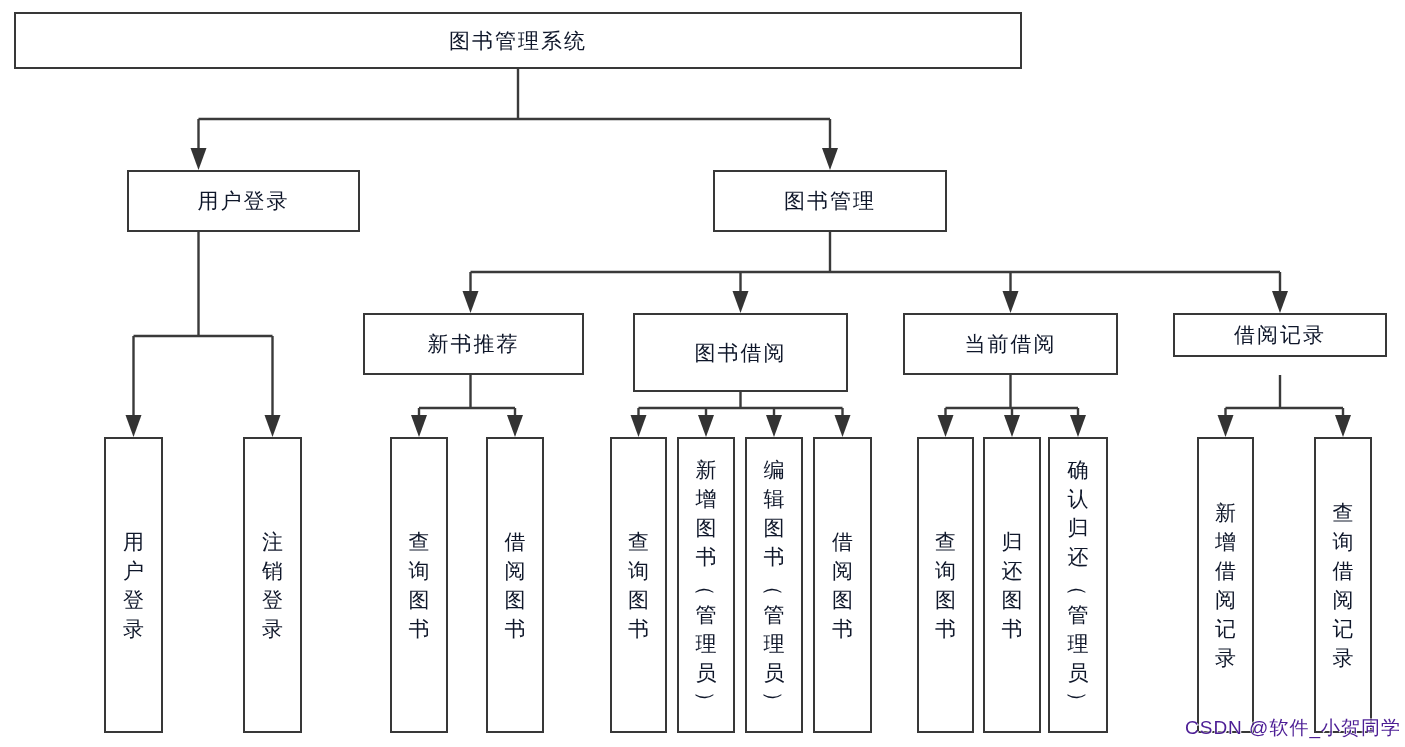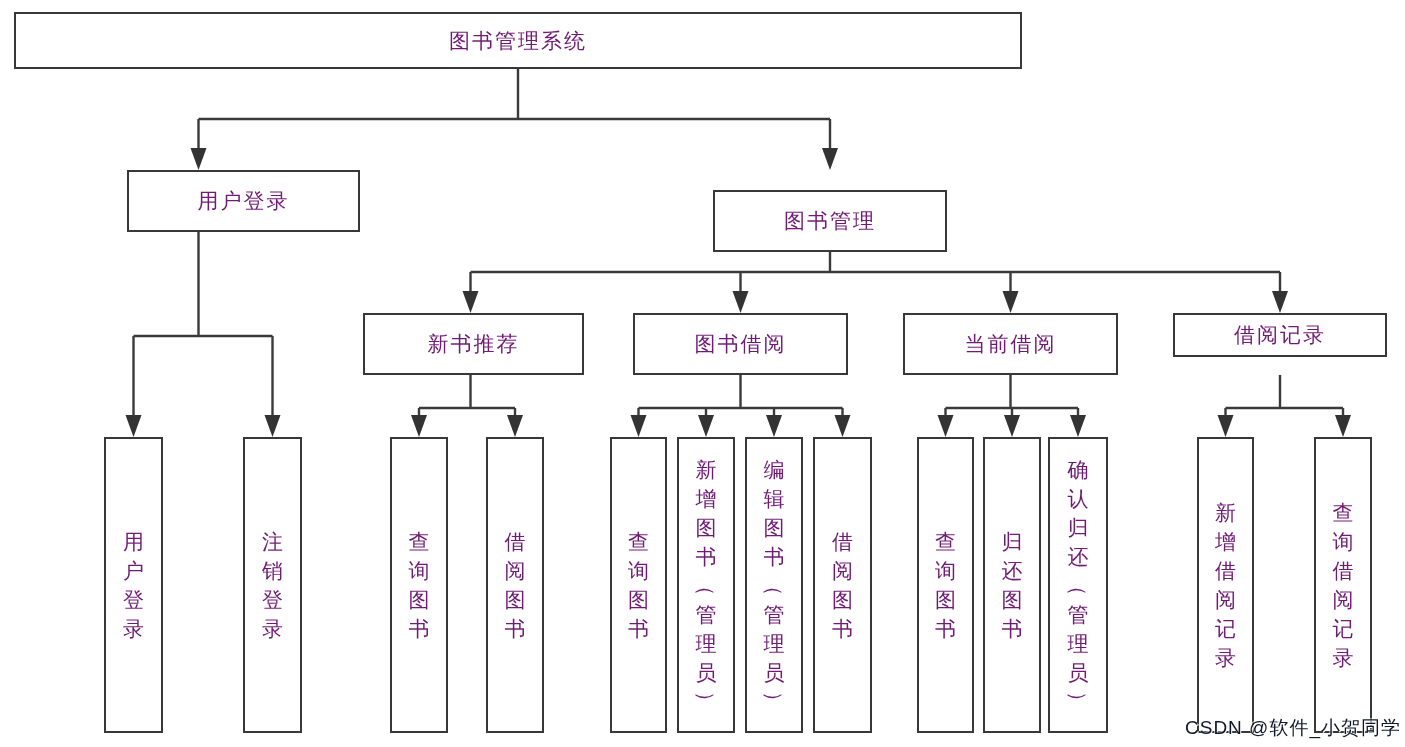--- a/index.html
+++ b/index.html
@@ -24,21 +24,21 @@
   }
   #wires polygon {
     fill: #333333;
     stroke: none;
   }
   .box {
     position: absolute;
     box-sizing: border-box;
     background: #ffffff;
     border: 2.5px solid #383838;
-    color: #701a75;
+    color: #0f172a;
     display: flex;
     align-items: center;
     justify-content: center;
   }
   .hbox .label {
     font-size: 21px;
     letter-spacing: 2px;
     white-space: nowrap;
   }
   .vbox {
@@ -54,21 +54,21 @@
     text-align: center;
     font-size: 21px;
   }
   .vchar.rot { transform: rotate(90deg); }
   #watermark {
     position: absolute;
     left: 1185px;
     top: 715px;
     font-size: 19px;
     letter-spacing: 1px;
-    color: #0f172a;
+    color: #4c1d95;
     text-shadow: 1px 1px 0 rgba(255,255,255,0.95), -1px -1px 0 rgba(255,255,255,0.6);
     white-space: nowrap;
     z-index: 5;
   }
 </style>
 </head>
 <body>
 
 <div id="stage">
 
@@ -108,28 +108,28 @@
     <polygon points="1335,415 1351,415 1343,437"></polygon>
   </svg>
 
   <div class="box hbox" style="left:14px; top:12px; width:1008px; height:57px;">
     <span class="label">图书管理系统</span>
   </div>
 
   <div class="box hbox" style="left:82px; top:170px; width:233px; height:62px;margin-left:45px;">
     <span class="label">用户登录</span>
   </div>
-  <div class="box hbox" style="left:713px; top:170px; width:234px; height:62px;margin-top:20px;">
+  <div class="box hbox" style="left:713px; top:170px; width:234px; height:62px;">
     <span class="label">图书管理</span>
   </div>
 
   <div class="box hbox" style="left:363px; top:313px; width:221px; height:62px;">
     <span class="label">新书推荐</span>
   </div>
-  <div class="box hbox" style="left:633px; top:313px; width:215px; height:62px;">
+  <div class="box hbox" style="left:633px; top:313px; width:215px; height:79px;">
     <span class="label">图书借阅</span>
   </div>
   <div class="box hbox" style="left:903px; top:313px; width:215px; height:62px;">
     <span class="label">当前借阅</span>
   </div>
   <div class="box hbox" style="left:1173px; top:313px; width:214px; height:44px;justify-content:center;">
     <span class="label">借阅记录</span>
   </div>
 
   <div class="box vbox" style="left:104px; width:59px;">

